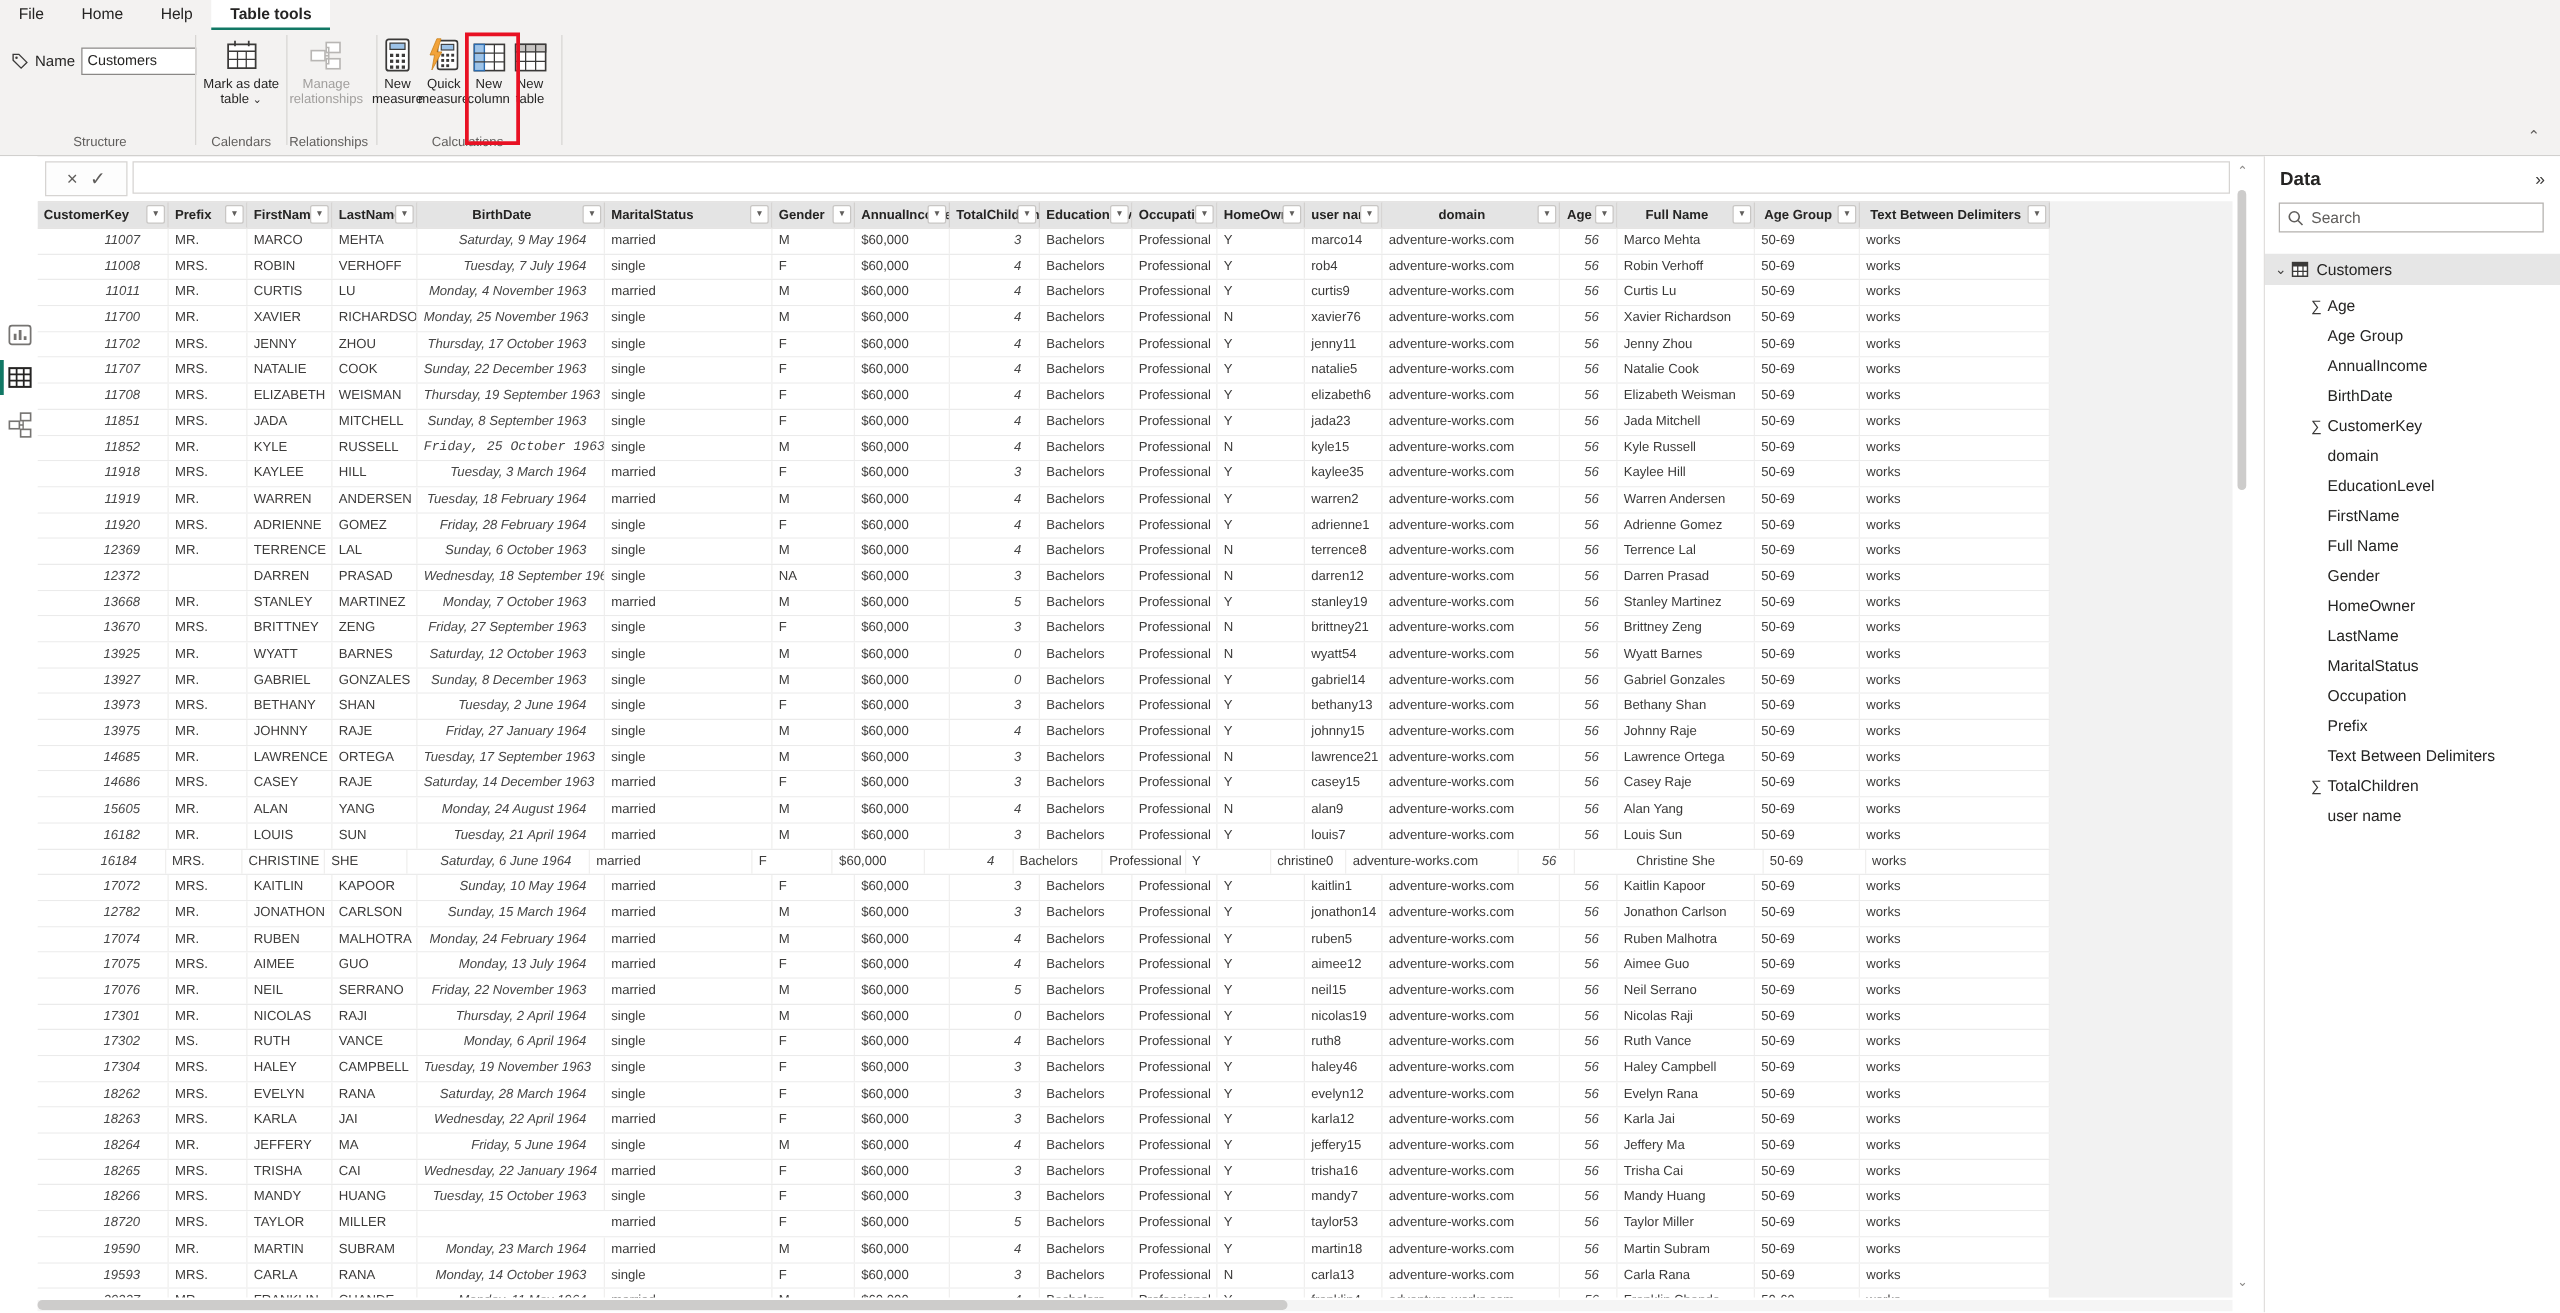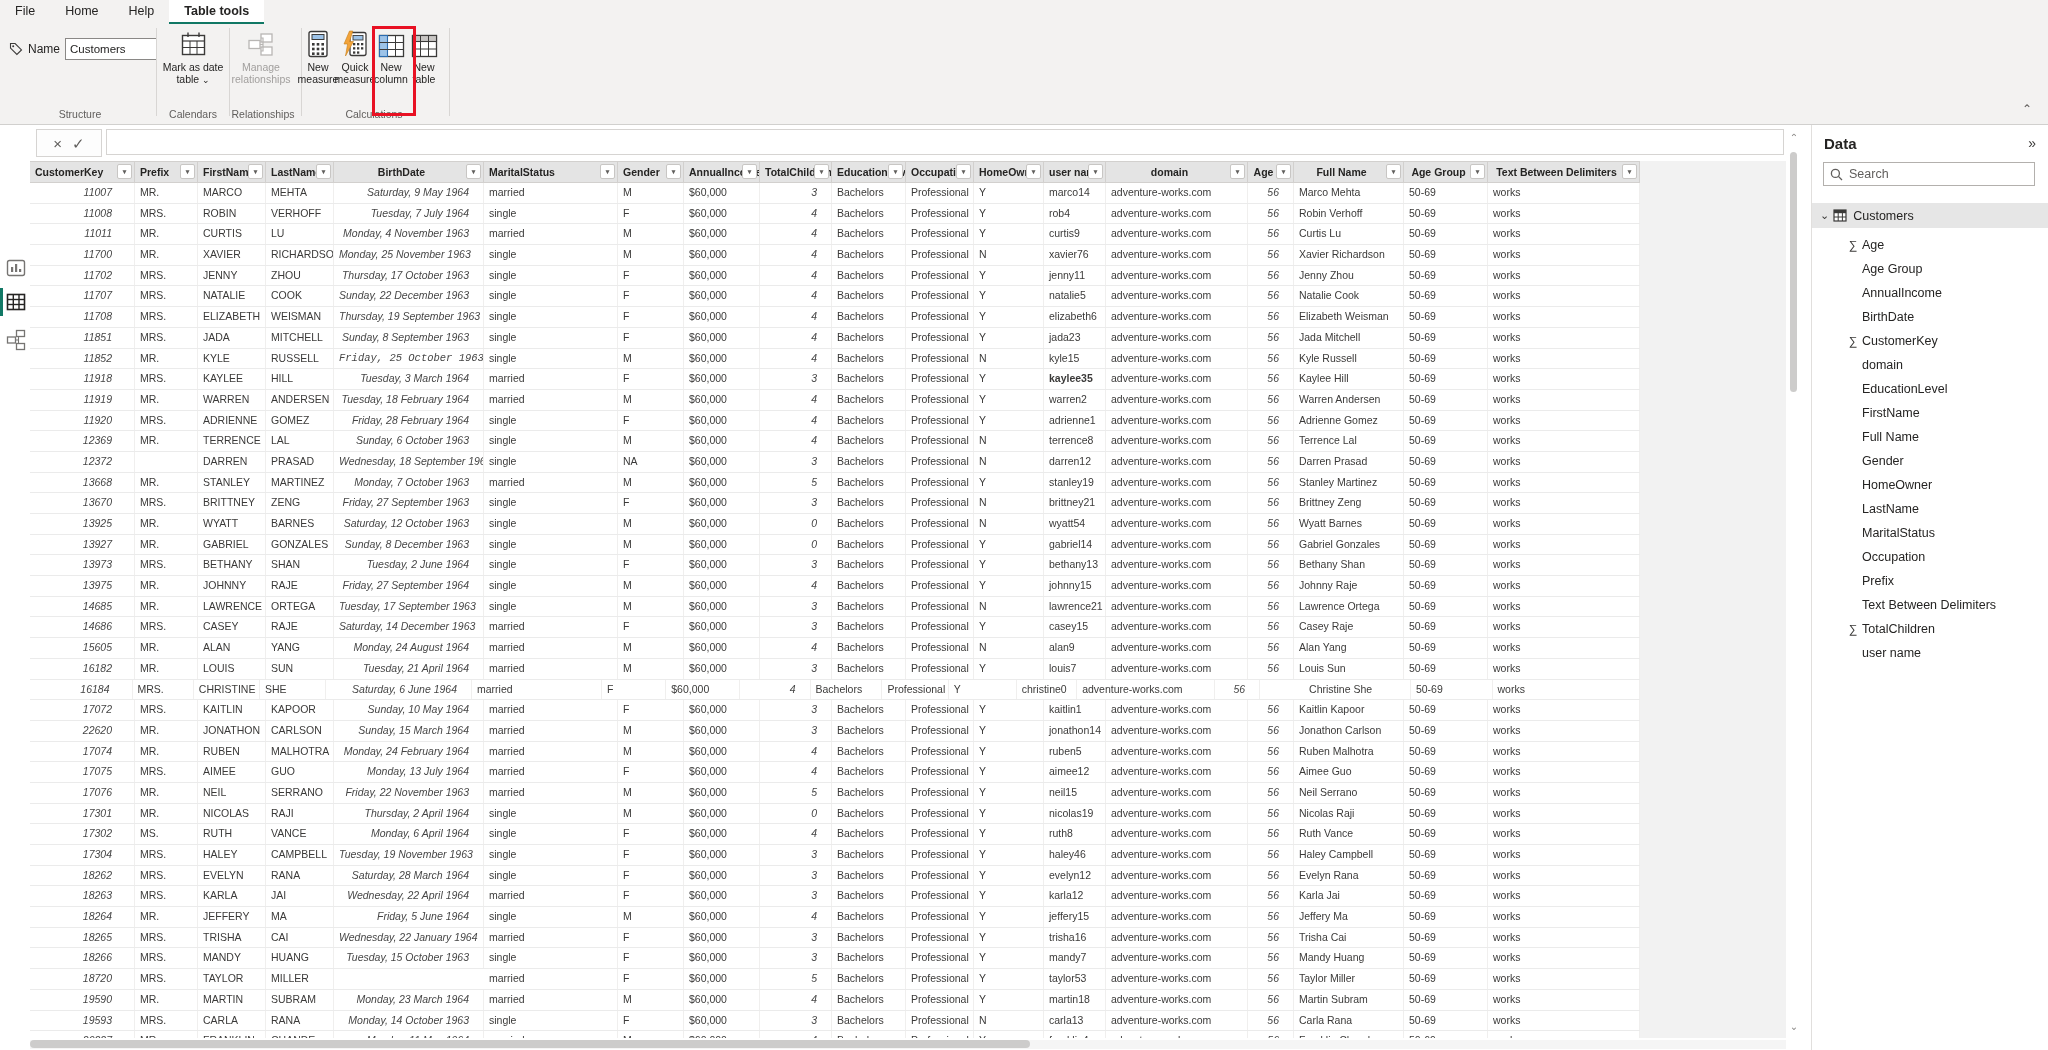--- a/index.html
+++ b/index.html
@@ -454,21 +454,21 @@
         <div class="cell" style="width: 68px;">KAYLEE</div>
         <div class="cell" style="width: 68px;">HILL</div>
         <div class="cell num" style="width: 150px;">Tuesday, 3 March 1964</div>
         <div class="cell" style="width: 134px;">married</div>
         <div class="cell" style="width: 66px;">F</div>
         <div class="cell" style="width: 76px;">$60,000</div>
         <div class="cell num" style="width: 72px;">3</div>
         <div class="cell" style="width: 74px;">Bachelors</div>
         <div class="cell" style="width: 68px;">Professional</div>
         <div class="cell" style="width: 70px;">Y</div>
-        <div class="cell" style="width: 62px; font-weight: bold;">kaylee35</div>
+        <div class="cell" style="width: 62px;">kaylee35</div>
         <div class="cell" style="width: 142px;">adventure-works.com</div>
         <div class="cell num" style="width: 46px;">56</div>
         <div class="cell" style="width: 110px;">Kaylee Hill</div>
         <div class="cell" style="width: 84px;">50-69</div>
         <div class="cell" style="width: 152px;">works</div>
       </div>
       <div class="trow">
         <div class="cell num key" style="width: 105px;">11919</div>
         <div class="cell" style="width: 63px;">MR.</div>
         <div class="cell" style="width: 68px;">WARREN</div>
@@ -646,21 +646,21 @@
         <div class="cell num" style="width: 46px;">56</div>
         <div class="cell" style="width: 110px;">Bethany Shan</div>
         <div class="cell" style="width: 84px;">50-69</div>
         <div class="cell" style="width: 152px;">works</div>
       </div>
       <div class="trow">
         <div class="cell num key" style="width: 105px;">13975</div>
         <div class="cell" style="width: 63px;">MR.</div>
         <div class="cell" style="width: 68px;">JOHNNY</div>
         <div class="cell" style="width: 68px;">RAJE</div>
-        <div class="cell num" style="width: 150px;">Friday, 27 September 1964</div>
+        <div class="cell num" style="width: 150px;">Friday, 27 January 1964</div>
         <div class="cell" style="width: 134px;">single</div>
         <div class="cell" style="width: 66px;">M</div>
         <div class="cell" style="width: 76px;">$60,000</div>
         <div class="cell num" style="width: 72px;">4</div>
         <div class="cell" style="width: 74px;">Bachelors</div>
         <div class="cell" style="width: 68px;">Professional</div>
         <div class="cell" style="width: 70px;">Y</div>
         <div class="cell" style="width: 62px;">johnny15</div>
         <div class="cell" style="width: 142px;">adventure-works.com</div>
         <div class="cell num" style="width: 46px;">56</div>
@@ -782,21 +782,21 @@
         <div class="cell" style="width: 68px;">Professional</div>
         <div class="cell" style="width: 70px;">Y</div>
         <div class="cell" style="width: 62px;">kaitlin1</div>
         <div class="cell" style="width: 142px;">adventure-works.com</div>
         <div class="cell num" style="width: 46px;">56</div>
         <div class="cell" style="width: 110px;">Kaitlin Kapoor</div>
         <div class="cell" style="width: 84px;">50-69</div>
         <div class="cell" style="width: 152px;">works</div>
       </div>
       <div class="trow">
-        <div class="cell num key" style="width: 105px;">22620</div>
+        <div class="cell num key" style="width: 105px;">12782</div>
         <div class="cell" style="width: 63px;">MR.</div>
         <div class="cell" style="width: 68px;">JONATHON</div>
         <div class="cell" style="width: 68px;">CARLSON</div>
         <div class="cell num" style="width: 150px;">Sunday, 15 March 1964</div>
         <div class="cell" style="width: 134px;">married</div>
         <div class="cell" style="width: 66px;">M</div>
         <div class="cell" style="width: 76px;">$60,000</div>
         <div class="cell num" style="width: 72px;">3</div>
         <div class="cell" style="width: 74px;">Bachelors</div>
         <div class="cell" style="width: 68px;">Professional</div>

